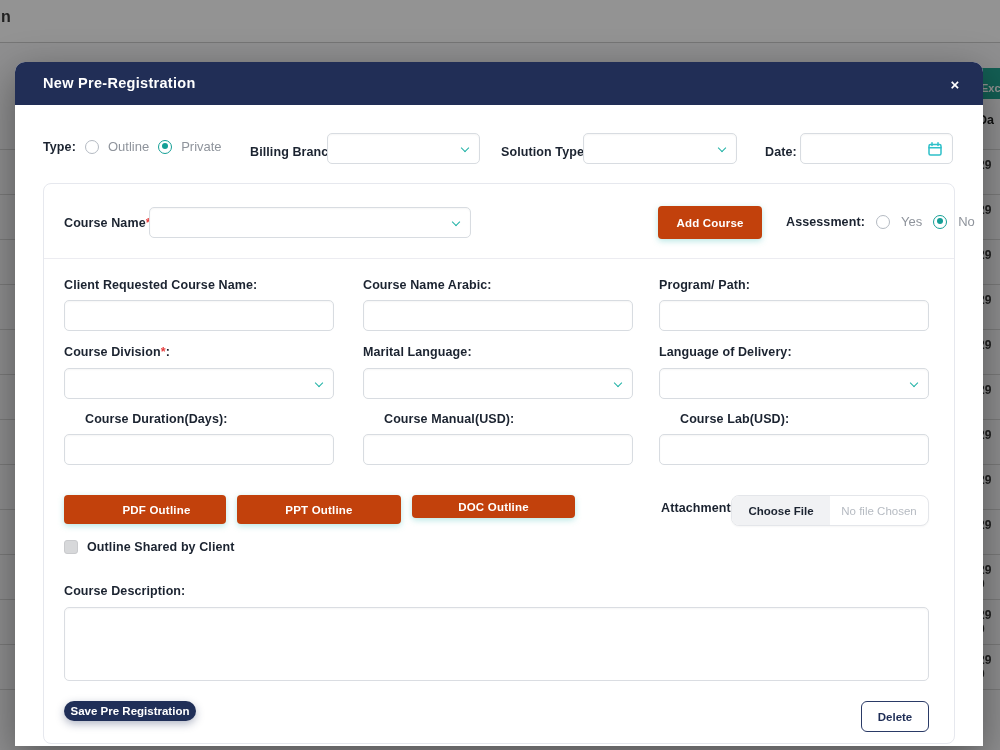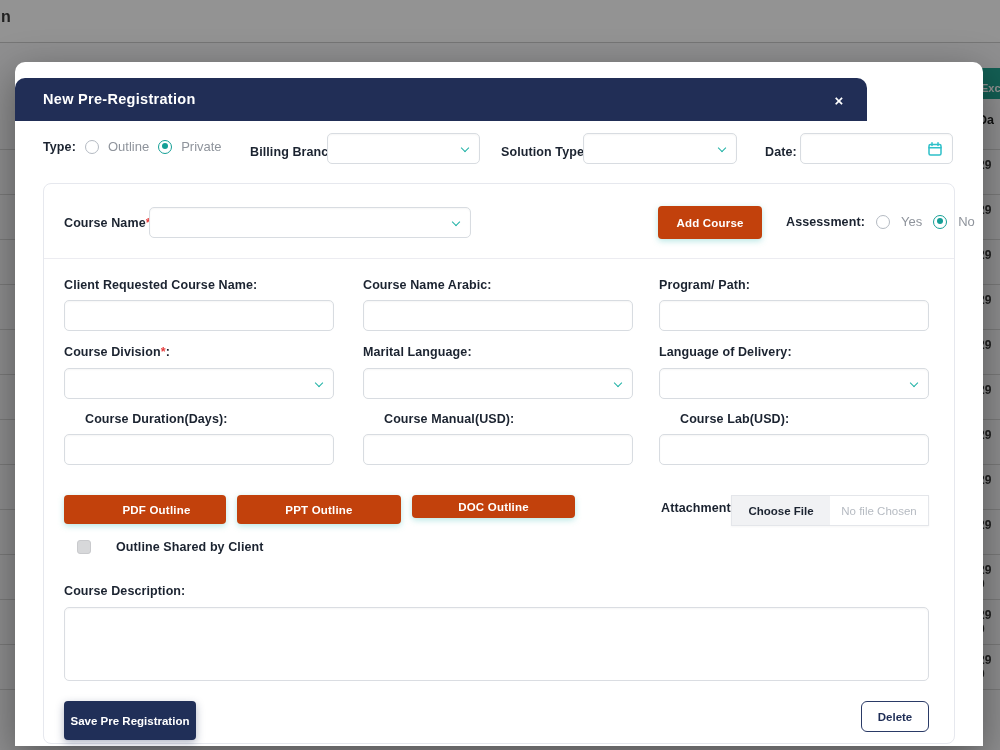--- a/index.html
+++ b/index.html
@@ -18,21 +18,21 @@
   .bg-row{position:relative;width:1000px;height:45px;border-bottom:1px solid #d2d2d2;}
   .bg-row .cell{position:absolute;left:978px;top:8px;font-size:12px;font-weight:700;color:#2a2a2a;}
   .bg-header .cell{font-size:12.5px;font-weight:800;color:#111;}
 
   
   .overlay{position:absolute;inset:0;background:rgba(20,20,20,0.46);z-index:5;}
 
   
   .modal{position:absolute;left:15px;top:62px;width:968px;height:684px;background:#fff;
     z-index:10;border-radius:10px 10px 0 0;box-shadow:0 12px 40px rgba(0,0,0,.4);}
-  .modal-header{position:absolute;left:0;top:16px;width:852px;height:43px;background:#212e56;
+  .modal-header{position:absolute;left:0;top:0;width:968px;height:43px;background:#212e56;
     border-radius:10px 10px 0 0;}
   .modal-title{position:absolute;left:28px;top:13px;color:#fff;font-size:14.5px;font-weight:700;
     letter-spacing:.3px;}
   .close-button{position:absolute;right:16px;top:10px;width:24px;height:24px;background:transparent;
     border:none;color:#fff;font-size:15px;font-weight:700;cursor:pointer;line-height:24px;text-align:center;}
 
   .lbl{font-size:12.5px;font-weight:700;color:#1b2330;letter-spacing:.1px;}
   .sub{color:#8f949c;font-weight:400;font-size:13px;}
   .star{color:#e53e3e;font-weight:700;}
 
@@ -76,35 +76,35 @@
   .rowA-lbl{top:94px;} .rowA-inp{top:116px;}
   .rowB-lbl{top:161px;} .rowB-inp{top:184px;}
   .rowC-lbl{top:228px;margin-left:21px;} .rowC-inp{top:250px;}
   .cell-ctl{position:absolute;width:270px;}
 
   .btn-outline1{position:absolute;left:20px;top:311px;width:162px;height:29px;padding-left:29px;}
   .btn-outline2{position:absolute;left:193px;top:311px;width:164px;height:29px;}
   .btn-outline3{position:absolute;left:368px;top:311px;width:163px;height:23px;}
   .lbl-attach{position:absolute;left:617px;top:317px;}
   .filectl{position:absolute;left:687px;top:311px;width:198px;height:31px;border:1px solid #e4e6ea;
-    border-radius:0;display:flex;overflow:hidden;background:#fff;box-shadow:0 1px 2px rgba(0,0,0,.04);cursor:pointer;}
+    border-radius:8px;display:flex;overflow:hidden;background:#fff;box-shadow:0 1px 2px rgba(0,0,0,.04);cursor:pointer;}
   .filectl .seg1{width:98px;background:#f1f2f4;font-size:11.5px;font-weight:700;color:#1b2330;
     display:flex;align-items:center;justify-content:center;}
   .filectl .seg2{flex:1;font-size:11.5px;color:#b6bbc2;display:flex;align-items:center;justify-content:center;}
 
-  .chkrow{position:absolute;left:33px;top:356px;display:flex;align-items:center;gap:25px;}
+  .chkrow{position:absolute;left:20px;top:356px;display:flex;align-items:center;gap:9px;}
   .chkbox{width:14px;height:14px;background:#d7d8da;border-radius:3px;border:1px solid #c9cacd;}
 
   .lbl-desc{position:absolute;left:20px;top:400px;}
   .txt-desc{position:absolute;left:20px;top:423px;width:865px;height:74px;border:1px solid #dadde2;
     border-radius:5px;resize:none;outline:none;box-shadow:inset 0 1px 2px rgba(0,0,0,.04);
     font-family:"Liberation Sans",sans-serif;font-size:12.5px;padding:6px 8px;color:#1b2330;}
 
-  .btn-save{position:absolute;left:20px;top:517px;width:132px;height:39px;background:#202f58;
-    color:#fff;border:none;border-radius:4px;font-size:11.5px;font-weight:700;cursor:pointer;
+  .btn-save{position:absolute;left:20px;top:517px;width:132px;height:20px;background:#202f58;
+    color:#fff;border:none;border-radius:12px;font-size:11.5px;font-weight:700;cursor:pointer;
     font-family:"Liberation Sans",sans-serif;box-shadow:0 3px 8px rgba(32,47,88,.35);}
   .btn-delete{position:absolute;left:817px;top:517px;width:68px;height:31px;background:#fff;
     color:#1d2c55;border:1px solid #2a3a66;border-radius:6px;font-size:11.5px;font-weight:700;
     cursor:pointer;font-family:"Liberation Sans",sans-serif;}
 </style>
 </head>
 <body>
 
 <div class="page">
   <div class="page-title">n</div>

